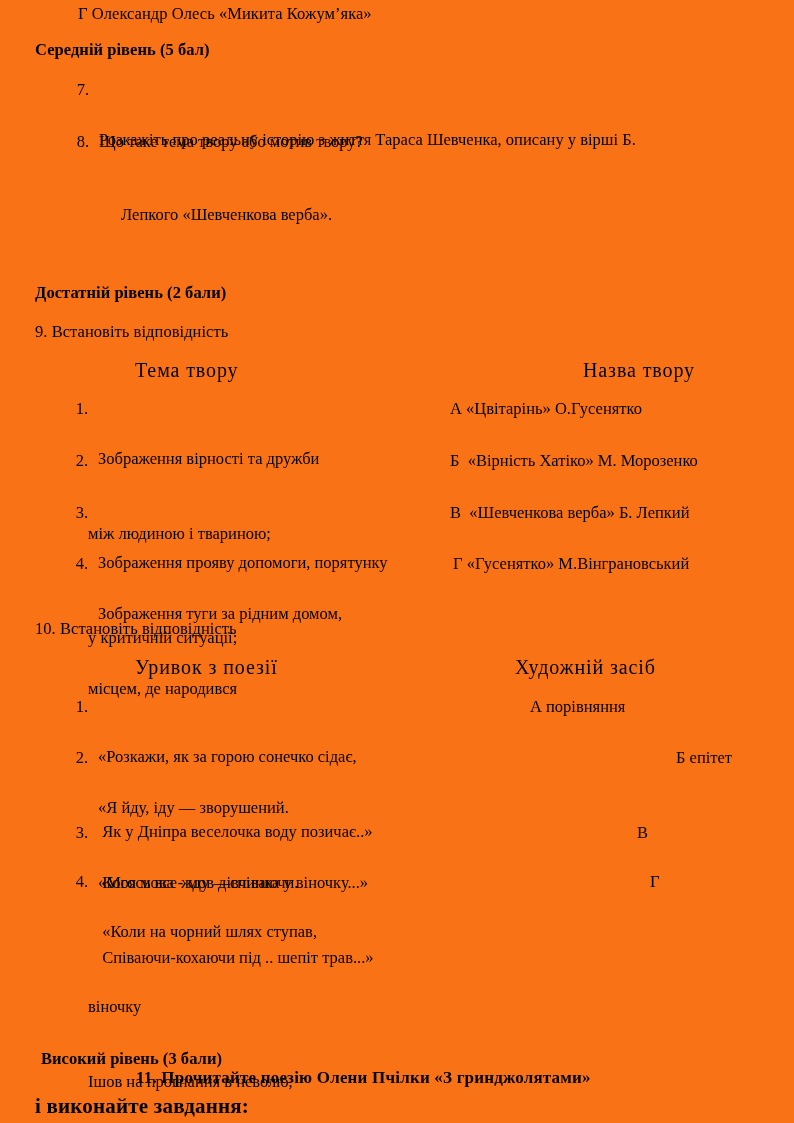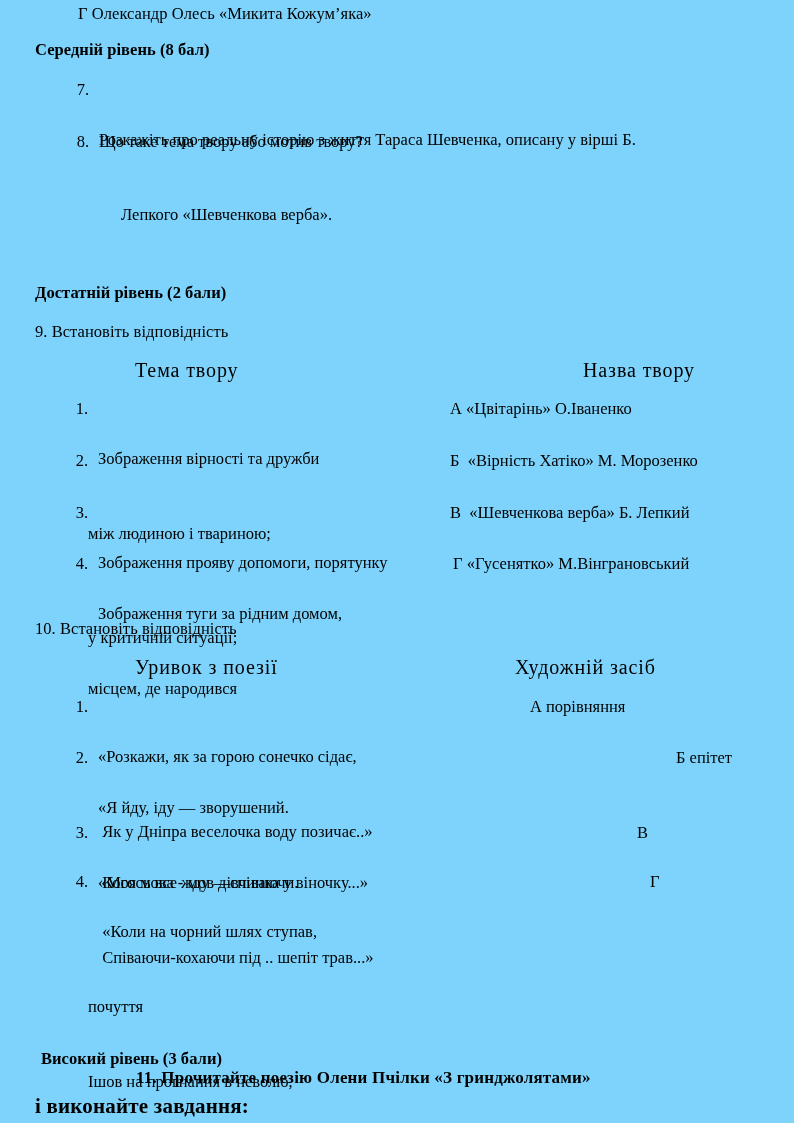--- a/index.html
+++ b/index.html
@@ -11,21 +11,21 @@
   body {
     font-family: "Liberation Serif", "DejaVu Serif", serif;
     color: #000000;
     -webkit-font-smoothing: antialiased;
   }
   .page {
     position: relative;
     width: 794px;
     height: 1123px;
     margin: 0 auto;
-    background: #7dd3fc;
+    background: #f97316;
     overflow: hidden;
   }
 
   
   .ln {
     position: absolute;
     white-space: pre;
     font-size: 16.5px;
     line-height: 24px;
     letter-spacing: 0.05px;
@@ -86,21 +86,21 @@
   .task11 { left: 136px; font-weight: bold; letter-spacing: 0.2px; }
   .task11b { left: 35px; font-weight: bold; letter-spacing: 0.2px; }
 </style>
 </head>
 <body>
 
 <div class="page">
 
   <div class="ln top-line">Г Олександр Олесь «Микита Кожум’яка»</div>
 
-  <div class="ln sec-head" style="top:38px;">Середній рівень (8 бал)</div>
+  <div class="ln sec-head" style="top:38px;">Середній рівень (5 бал)</div>
 
   <div class="li" style="left:63px; top:77px; width:680px;">
     <span class="num">7.</span>
     <span class="txt">
       <span class="cont">Розкажіть про реальну історію з життя Тараса Шевченка, описану у вірші Б.</span>
       <span class="cont" style="padding-left:22px;">Лепкого «Шевченкова верба».</span>
     </span>
   </div>
 
   <div class="li" style="left:63px; top:129px; width:680px;">
@@ -136,21 +136,21 @@
   </div>
 
   <div class="li" style="left:62px; top:551px; width:390px;">
     <span class="num">4.</span>
     <span class="txt">
       <span class="cont">Зображення туги за рідним домом,</span>
       <span class="cont" style="margin-left:-10px;">місцем, де народився</span>
     </span>
   </div>
 
-  <div class="rcol" style="left:450px; top:396px;">А «Цвітарінь» О.Іваненко</div>
+  <div class="rcol" style="left:450px; top:396px;">А «Цвітарінь» О.Гусенятко</div>
   <div class="rcol" style="left:450px; top:500px;">В  «Шевченкова верба» Б. Лепкий</div>
   <div class="rcol" style="left:450px; top:448px;">Б  «Вірність Хатіко» М. Морозенко</div>
   <div class="rcol" style="left:453px; top:551px;">Г «Гусенятко» М.Вінграновський</div>
 
   <div class="ln q-num-line" style="top:617px;">10. Встановіть відповідність</div>
 
   <div class="col-cap" style="left:135px; top:656px;">Уривок з поезії</div>
   <div class="col-cap" style="left:515px; top:656px;">Художній засіб</div>
 
   <div class="li" style="left:62px; top:694px; width:400px;">
@@ -174,21 +174,21 @@
     <span class="num">3.</span>
     <span class="txt">
       <span class="cont">«Моя мова - мов дівчинка у віночку...»</span>
     </span>
   </div>
 
   <div class="li" style="left:62px; top:869px; width:410px;">
     <span class="num">4.</span>
     <span class="txt">
       <span class="cont"> «Коли на чорний шлях ступав,</span>
-      <span class="cont" style="margin-left:-10px;">почуття</span>
+      <span class="cont" style="margin-left:-10px;">віночку</span>
       <span class="cont" style="margin-left:-10px;">Ішов на прогнання в неволю,</span>
       
       
     </span>
   </div>
 
   <div class="rcol" style="left:530px; top:694px;">А порівняння</div>
   <div class="rcol" style="left:676px; top:745px;">Б епітет</div>
   <div class="rcol" style="left:637px; top:820px;">В</div>
   <div class="rcol" style="left:650px; top:869px;">Г</div>

